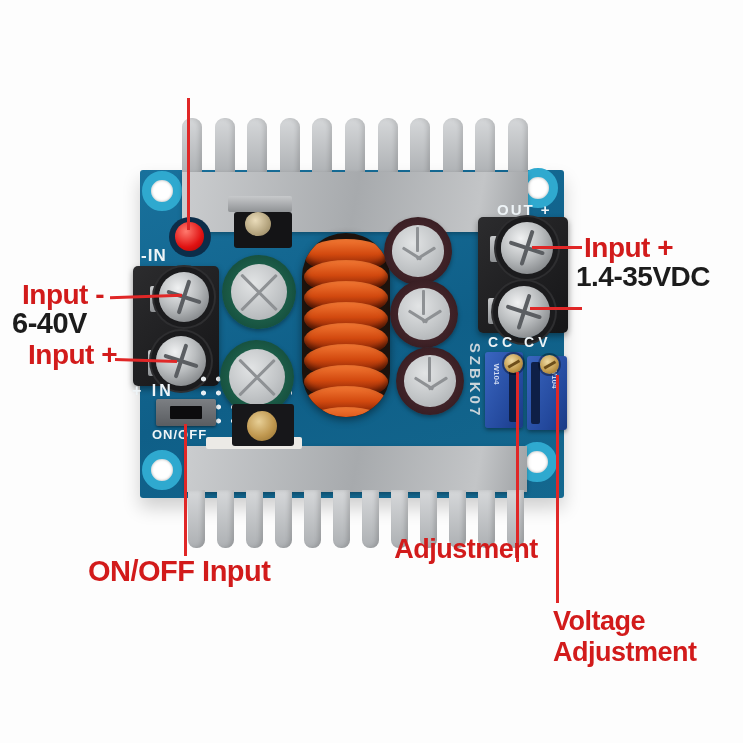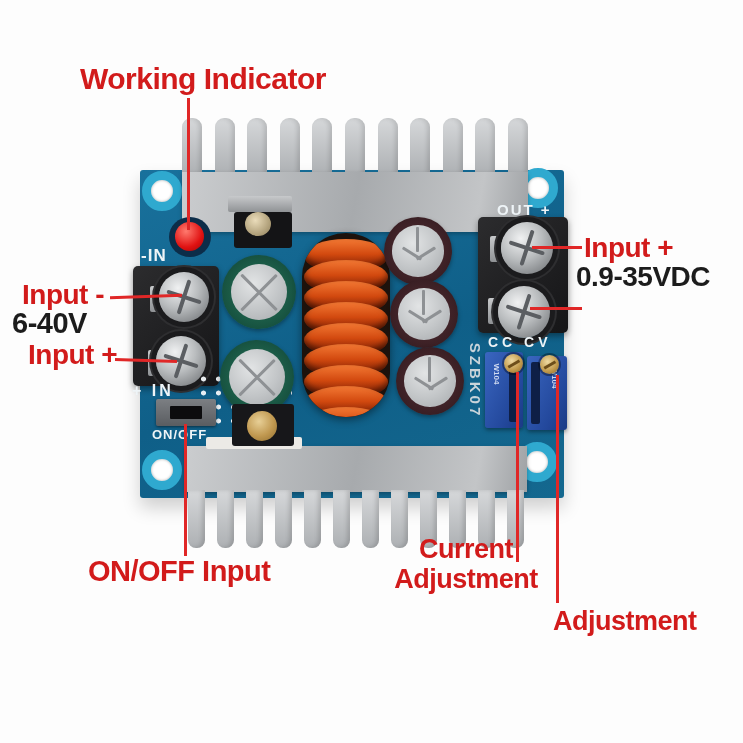--- a/index.html
+++ b/index.html
@@ -221,41 +221,40 @@
     <div class="trim-slot" style="left:24px;top:6px;width:9px;height:64px;"></div>
     <div class="abs" style="left:4px;top:14px;width:14px;color:#cdd8f0;font-size:8px;font-weight:bold;transform:rotate(90deg);white-space:nowrap;">W104</div>
   </div>
   <div class="abs brass" style="left:504px;top:354px;width:19px;height:19px;"></div>
   <div class="abs trimpot" style="left:527px;top:356px;width:40px;height:74px;">
     <div class="trim-slot" style="left:4px;top:6px;width:9px;height:62px;"></div>
     <div class="abs" style="left:20px;top:14px;width:14px;color:#cdd8f0;font-size:8px;font-weight:bold;transform:rotate(90deg);white-space:nowrap;">W104</div>
   </div>
   <div class="abs brass" style="left:540px;top:355px;width:19px;height:19px;"></div>
 
-  <div class="abs lbl" style="left:80px;top:62px;font-size:30px;">Working Indicator</div>
   <div class="abs leader" style="left:187px;top:98px;width:2.5px;height:132px;"></div>
 
   <div class="abs lbl" style="left:14px;top:279px;font-size:28px;margin-left:8px;">Input -</div>
   <div class="abs leader" style="left:110px;top:295px;width:72px;height:2.5px;transform:rotate(-2deg);"></div>
   <div class="abs lbl lbl-dark" style="left:12px;top:307px;font-size:29px;">6-40V</div>
   <div class="abs lbl" style="left:28px;top:339px;font-size:28px;">Input +</div>
   <div class="abs leader" style="left:115px;top:359px;width:62px;height:2.5px;transform:rotate(2deg);"></div>
 
   <div class="abs leader" style="left:184px;top:424px;width:2.5px;height:132px;"></div>
   <div class="abs lbl" style="left:88px;top:555px;font-size:29px;">ON/OFF Input</div>
 
   <div class="abs leader" style="left:532px;top:246px;width:50px;height:2.5px;"></div>
   <div class="abs lbl" style="left:584px;top:232px;font-size:28px;">Input +</div>
-  <div class="abs lbl lbl-dark" style="left:576px;top:261px;font-size:28px;">0.9-35VDC</div>
+  <div class="abs lbl lbl-dark" style="left:576px;top:261px;font-size:28px;">1.4-35VDC</div>
   <div class="abs leader" style="left:530px;top:307px;width:52px;height:2.5px;"></div>
 
   <div class="abs leader" style="left:516px;top:372px;width:2.5px;height:190px;"></div>
   <div class="abs lbl" style="left:386px;top:534px;width:160px;text-align:center;font-size:27px;line-height:30px;">
-    <div>Current</div>
     <div>Adjustment</div>
   </div>
 
   <div class="abs leader" style="left:556px;top:375px;width:2.5px;height:228px;"></div>
   <div class="abs lbl" style="left:553px;top:606px;font-size:27px;line-height:31px;">
+    <div>Voltage</div>
     <div>Adjustment</div>
   </div>
 
 </div>
 
 </body></html>

